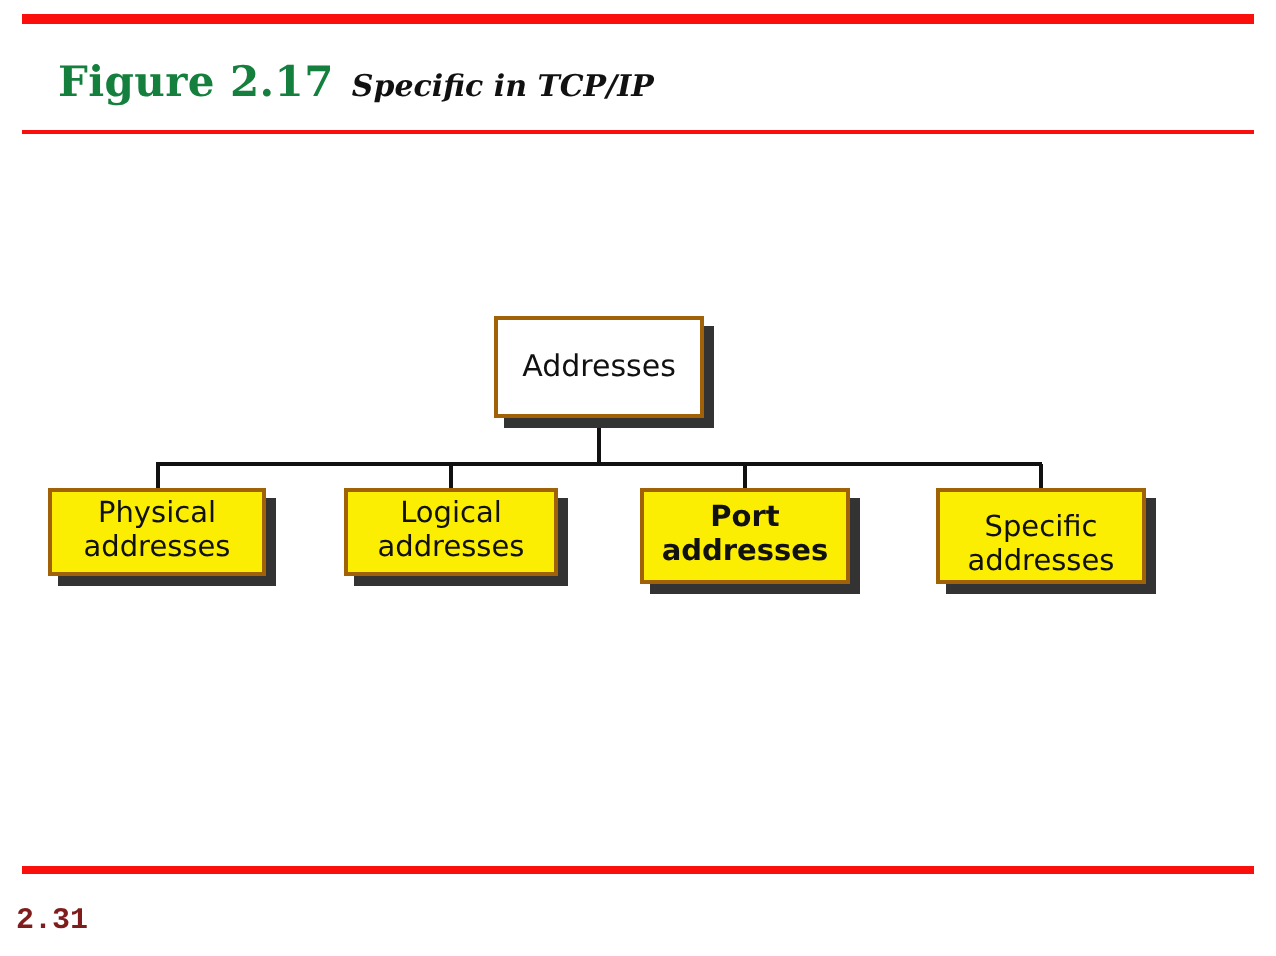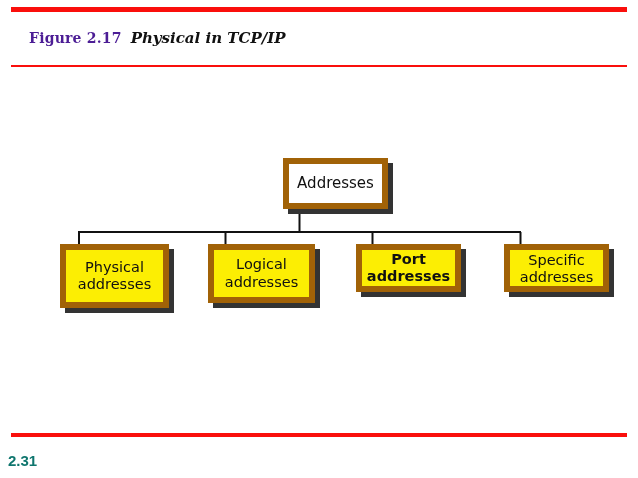--- a/index.html
+++ b/index.html
@@ -42,42 +42,42 @@
   
   #title-block {
     position: absolute;
     left: 29px;
     top: 28px;
     white-space: nowrap;
   }
   #figure-number {
     font-family: "DejaVu Serif", serif;
     font-weight: bold;
-    font-size: 14px;
-    color: #4c1d95;
+    font-size: 21px;
+    color: #15803d;
     letter-spacing: 0.2px;
   }
   #figure-caption {
     font-family: "DejaVu Serif", serif;
     font-weight: bold;
     font-style: italic;
     font-size: 15px;
     color: #111111;
     margin-left: 9px;
   }
 
   
   #page-number {
     position: absolute;
     left: 8px;
     top: 452px;
-    font-family: Liberation Sans, sans-serif;
+    font-family: Liberation Mono, monospace;
     font-weight: bold;
     font-size: 15px;
-    color: #0f766e;
+    color: #7f1d1d;
   }
 
   
   #diagram {
     position: absolute;
     left: 0;
     top: 0;
     width: 638px;
     height: 478px;
   }
@@ -86,57 +86,56 @@
     left: 0;
     top: 0;
     width: 638px;
     height: 478px;
     pointer-events: none;
   }
 
   .node {
     position: absolute;
     box-sizing: border-box;
-    border: 6px solid #a16207;
+    border: 2px solid #a16207;
     display: flex;
     align-items: center;
     justify-content: center;
     text-align: center;
     line-height: 1.18;
     color: #111111;
     box-shadow: 5px 5px 0 0 #333333;
     z-index: 2;
-    margin-left: 36px;
   }
   .node-root {
     background: #ffffff;
     font-size: 15px;
   }
   .node-leaf {
     background: #fcee03;
     font-size: 14.5px;
   }
 
   #node-root      { left: 247px; top: 158px; width: 105px; height: 51px; }
-  #node-physical  { left: 24px;  top: 244px; width: 109px; height: 64px; }
-  #node-logical   { left: 172px; top: 244px; width: 107px; height: 59px; align-items: center; }
+  #node-physical  { left: 24px;  top: 244px; width: 109px; height: 44px; }
+  #node-logical   { left: 172px; top: 244px; width: 107px; height: 44px; align-items: center; }
   #node-port      { left: 320px; top: 244px; width: 105px; height: 48px; font-weight: bold; }
   #node-specific  { left: 468px; top: 244px; width: 105px; height: 48px; align-items: flex-end; }
 
   .node-label { display: block; padding: 0 4px; }
 </style>
 </head>
 <body>
 
 <div class="rule" id="rule-top"></div>
 <div class="rule" id="rule-title"></div>
 <div class="rule" id="rule-bottom"></div>
 
 <div id="title-block">
-  <span id="figure-number">Figure 2.17</span><span id="figure-caption">Physical in TCP/IP</span>
+  <span id="figure-number">Figure 2.17</span><span id="figure-caption">Specific in TCP/IP</span>
 </div>
 
 <div id="diagram">
 
   <svg id="connectors" viewBox="0 0 638 478">
 
     <line x1="299.5" y1="209" x2="299.5" y2="232" stroke="#111111" stroke-width="2"></line>
 
     <line x1="78" y1="232" x2="521" y2="232" stroke="#111111" stroke-width="2"></line>
 

